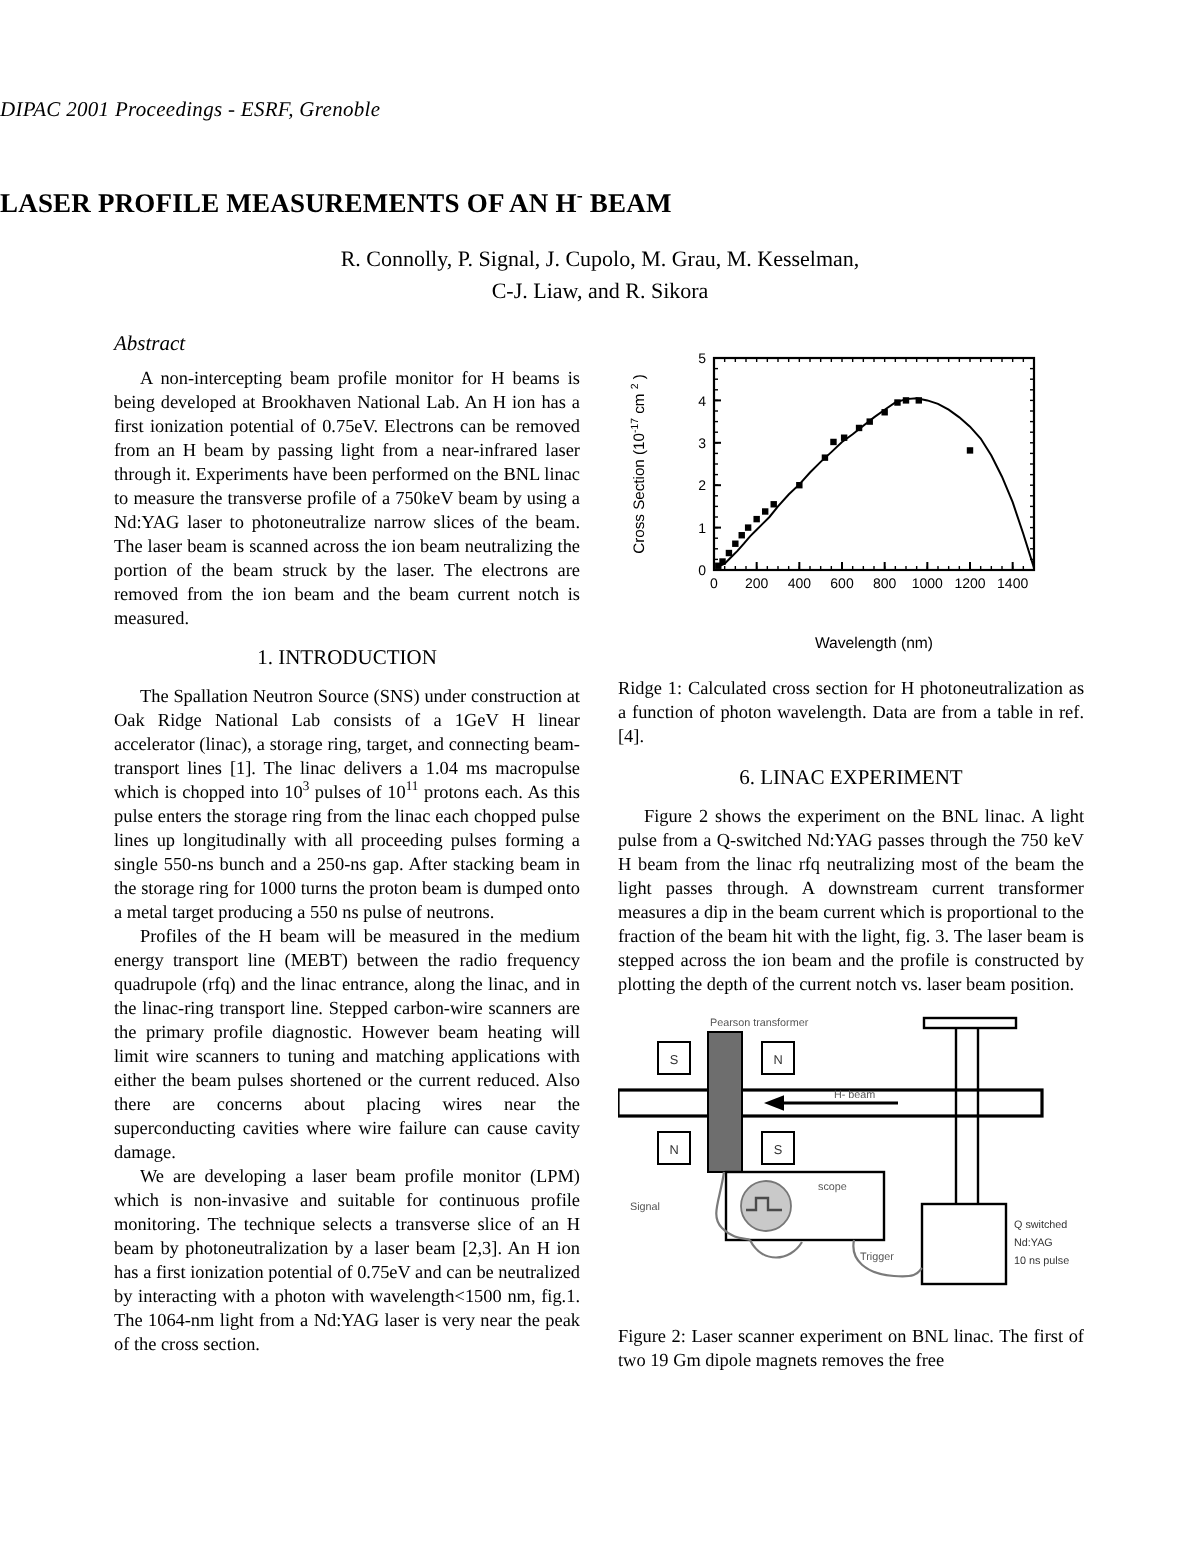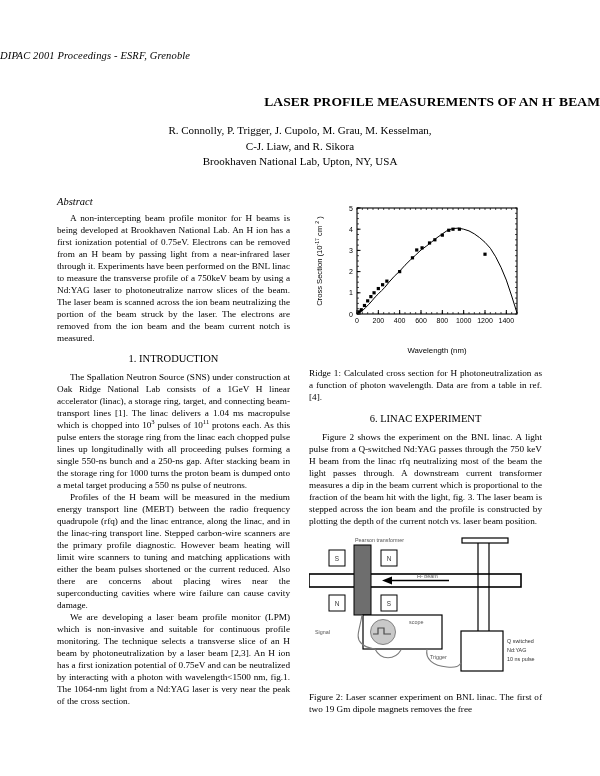--- a/index.html
+++ b/index.html
@@ -23,21 +23,21 @@
     box-sizing: border-box;
     padding: 0;
   }
   .running-head {
     font-style: italic;
     font-size: 10.5px;
     letter-spacing: 0.15px;
     margin-top: 50px;
   }
   .doc-title {
-    text-align: right;
+    text-align: left;
     font-weight: bold;
     font-size: 13.5px;
     margin-top: 33px;
     letter-spacing: 0.1px;
   }
   .doc-title sup {
     font-size: 9px;
     vertical-align: super;
     line-height: 0;
   }
@@ -47,21 +47,21 @@
     margin-top: 13px;
     line-height: 1.42;
   }
   .affil {
     text-align: center;
     font-size: 11px;
     line-height: 1.42;
   }
   .columns {
     display: flex;
-    margin-top: 26px;
+    margin-top: 13px;
     padding: 0 57px 0 57px;
     box-sizing: border-box;
     width: 600px;
     gap: 19px;
   }
   .col {
     width: 233px;
     flex: 0 0 233px;
   }
   .sec-italic {
@@ -99,23 +99,22 @@
 </style>
 </head>
 <body>
 
 <div class="page">
 
   <div class="running-head">DIPAC 2001 Proceedings - ESRF, Grenoble</div>
 
   <div class="doc-title"><span>LASER PROFILE MEASUREMENTS OF AN H</span><sup>-</sup><span> BEAM</span></div>
 
-  <div class="authors">R. Connolly, P. Trigger, J. Cupolo, M. Grau, M. Kesselman,</div>
+  <div class="authors">R. Connolly, P. Signal, J. Cupolo, M. Grau, M. Kesselman,</div>
   <div class="authors" style="margin-top:0">C-J. Liaw, and R. Sikora</div>
-  <div class="affil">Brookhaven National Lab, Upton, NY, USA</div>
 
   <div class="columns">
 
     <div class="col">
 
       <div class="sec-italic">Abstract</div>
       <p class="body">A non-intercepting beam profile monitor for H beams is being developed at Brookhaven National Lab. An H ion has a first ionization potential of 0.75eV. Electrons can be removed from an H beam by passing light from a near-infrared laser through it.   Experiments have been performed on the BNL linac to measure the transverse profile of a 750keV beam by using a Nd:YAG laser to photoneutralize narrow slices of the beam.  The laser beam is scanned across the ion beam neutralizing the portion of the beam struck by the laser.  The electrons are removed from the ion beam and the beam current notch is measured.</p>
 
       <div class="sec-head">1. INTRODUCTION</div>
 

